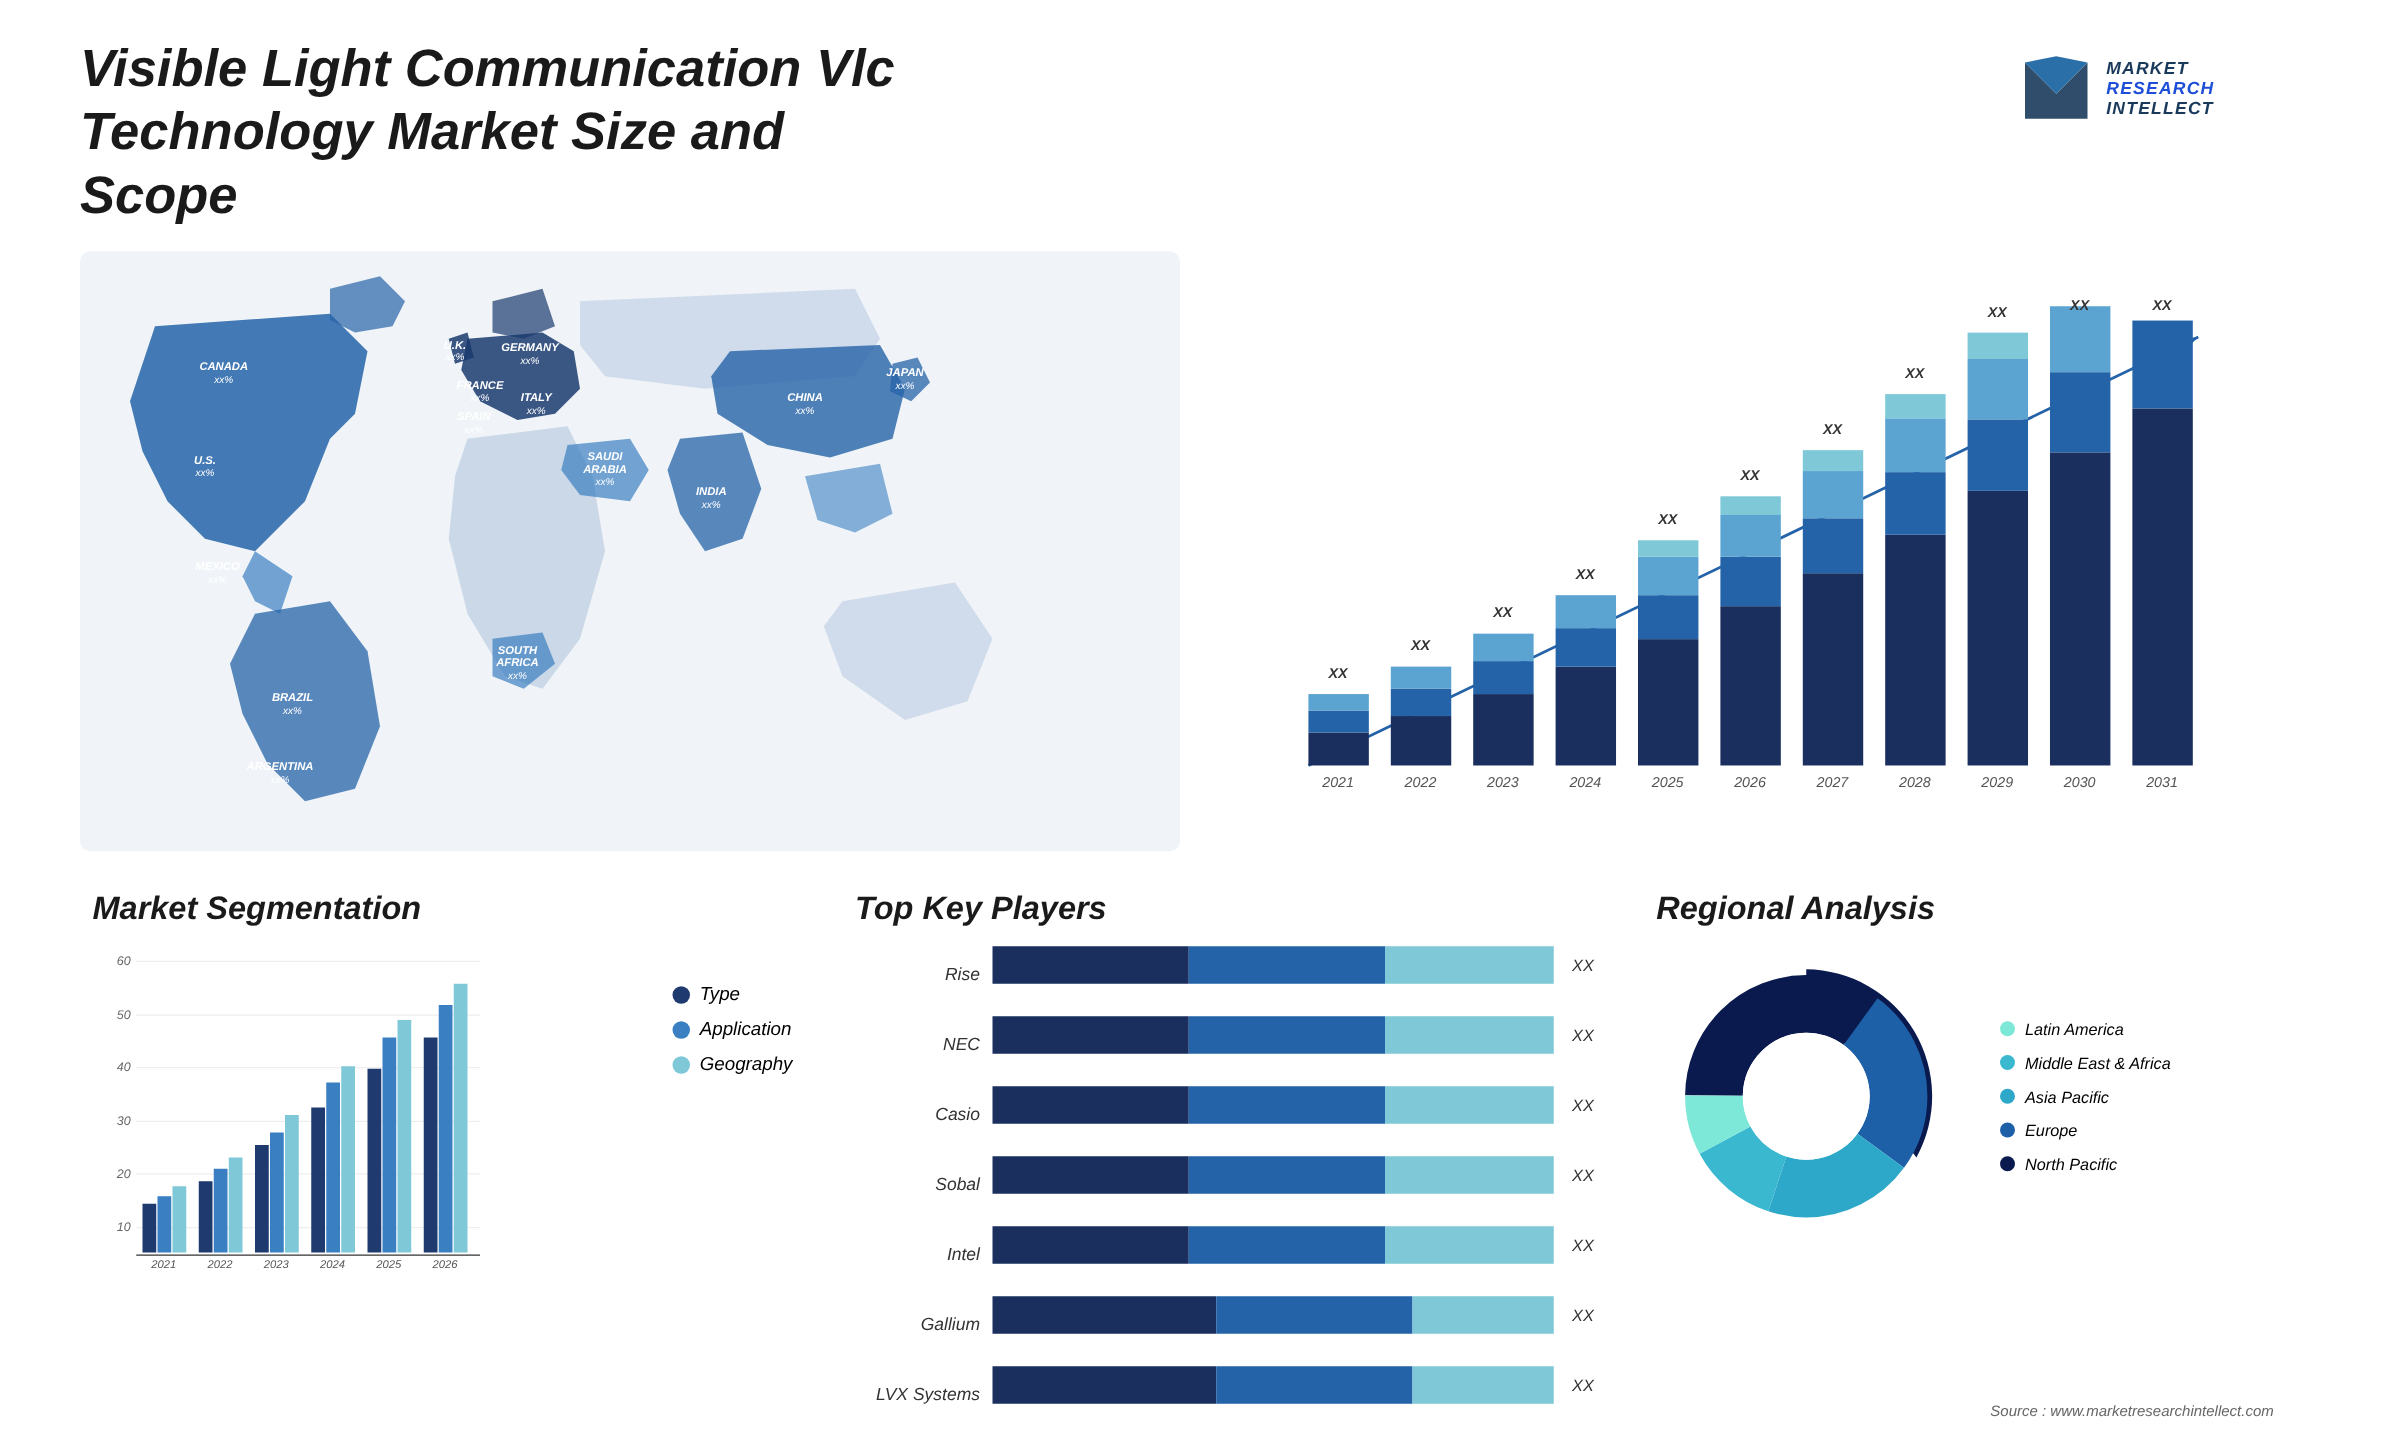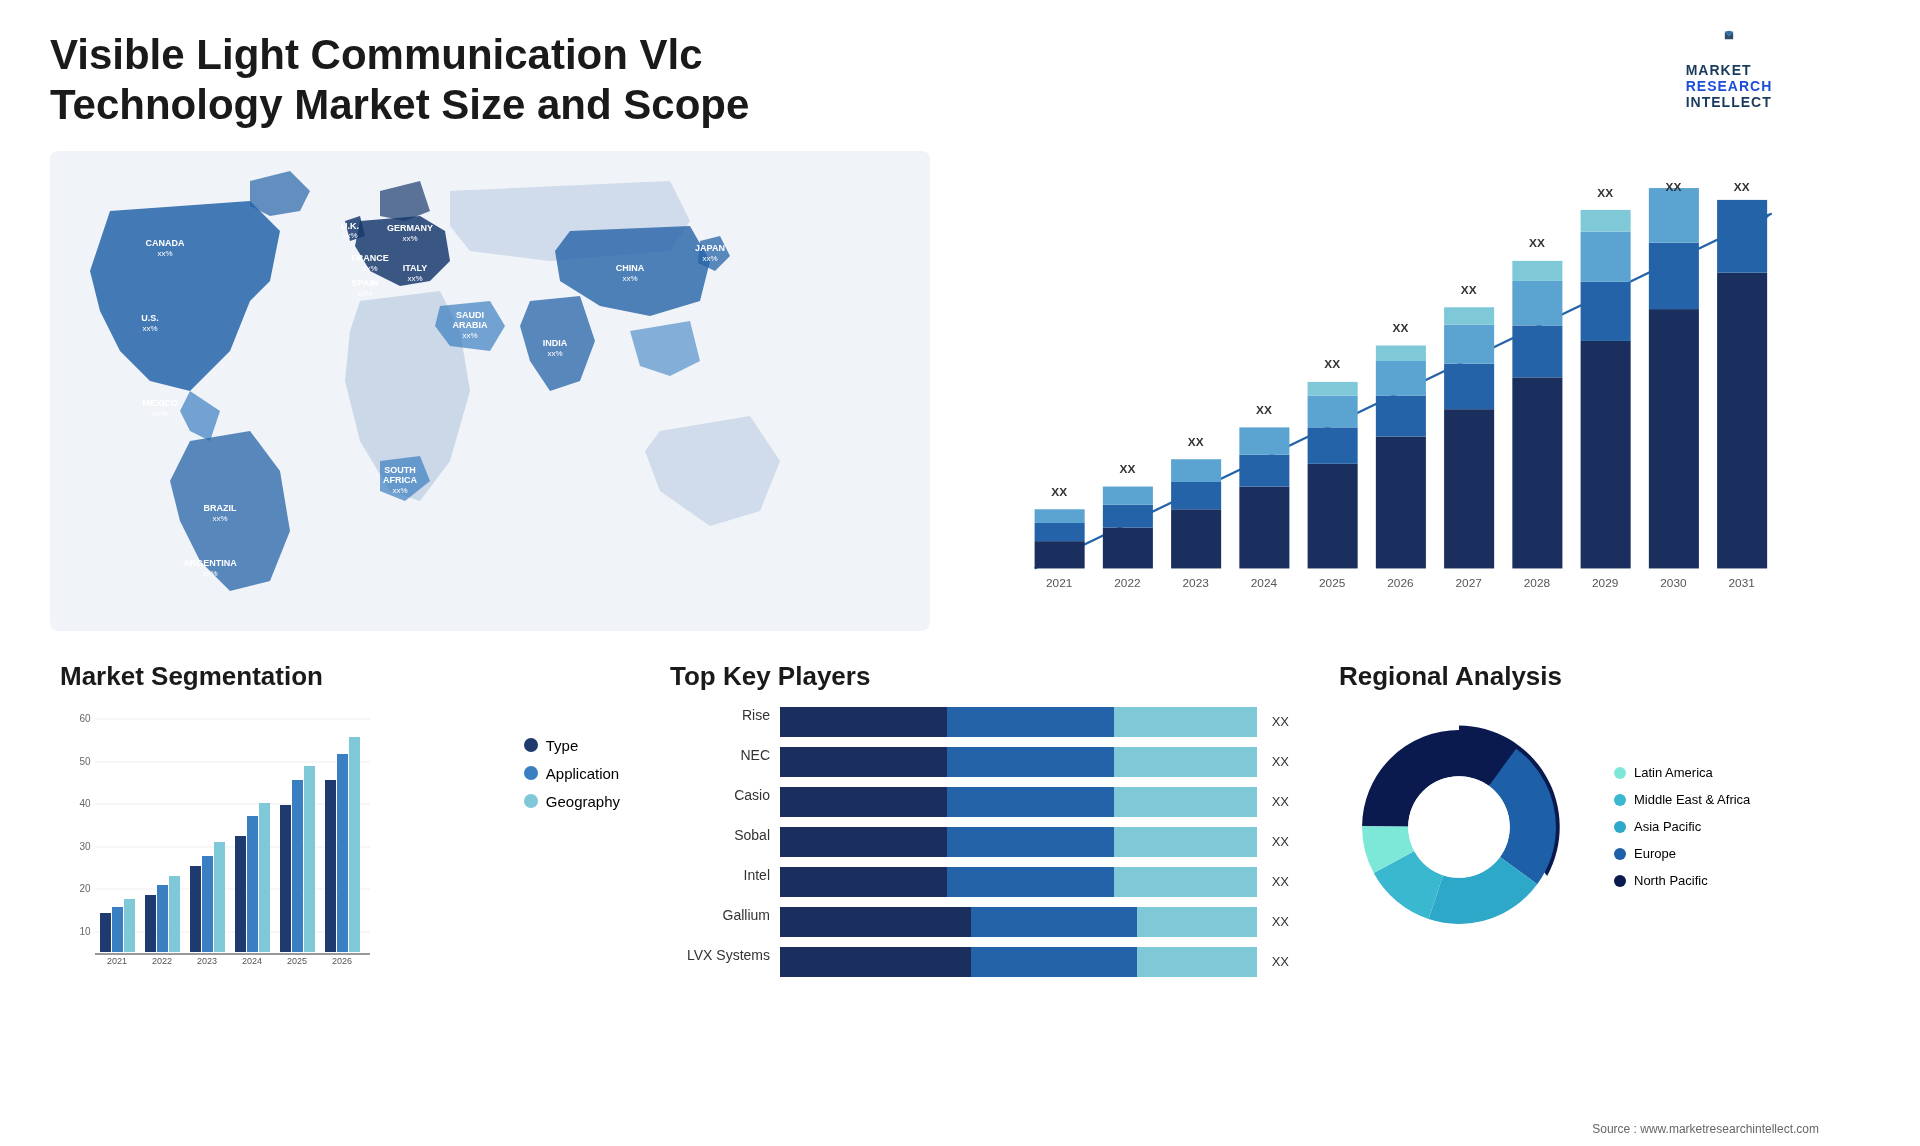--- a/index.html
+++ b/index.html
@@ -8,22 +8,23 @@
       height: 1146px;
       background: #ffffff;
       font-family: 'Arial', sans-serif;
       overflow: hidden;
       position: relative;
     }
 
     .page-container {
       width: 1879px;
       height: 1146px;
-      padding: 30px 50px;
+      padding: 30px 64px;
       position: relative;
+      font-style: italic;
     }
 
     
     .header {
       display: flex;
       justify-content: space-between;
       align-items: flex-start;
       margin-bottom: 20px;
     }
 
@@ -41,22 +42,21 @@
       align-items: center;
       gap: 5px;
     }
 
     .logo-box {
       width: 200px;
       height: 80px;
       position: relative;
       display: flex;
       align-items: center;
-      gap: 22px;
-      flex-direction: column;
+      gap: 10px;
     }
 
     
     .map-section {
       position: relative;
       background: #f8f9fa;
       border-radius: 8px;
       padding: 10px;
       overflow: hidden;
     }
@@ -108,22 +108,22 @@
       flex-shrink: 0;
     }
 
     
     .players-section {
       padding: 10px;
     }
 
     .player-row {
       display: flex;
-      align-items: flex-start;
-      margin-bottom: 10px;
+      align-items: flex-end;
+      margin-bottom: 26px;
       gap: 10px;
     }
 
     .player-name {
       width: 100px;
       font-size: 14px;
       color: #333;
       text-align: right;
       flex-shrink: 0;
     }

